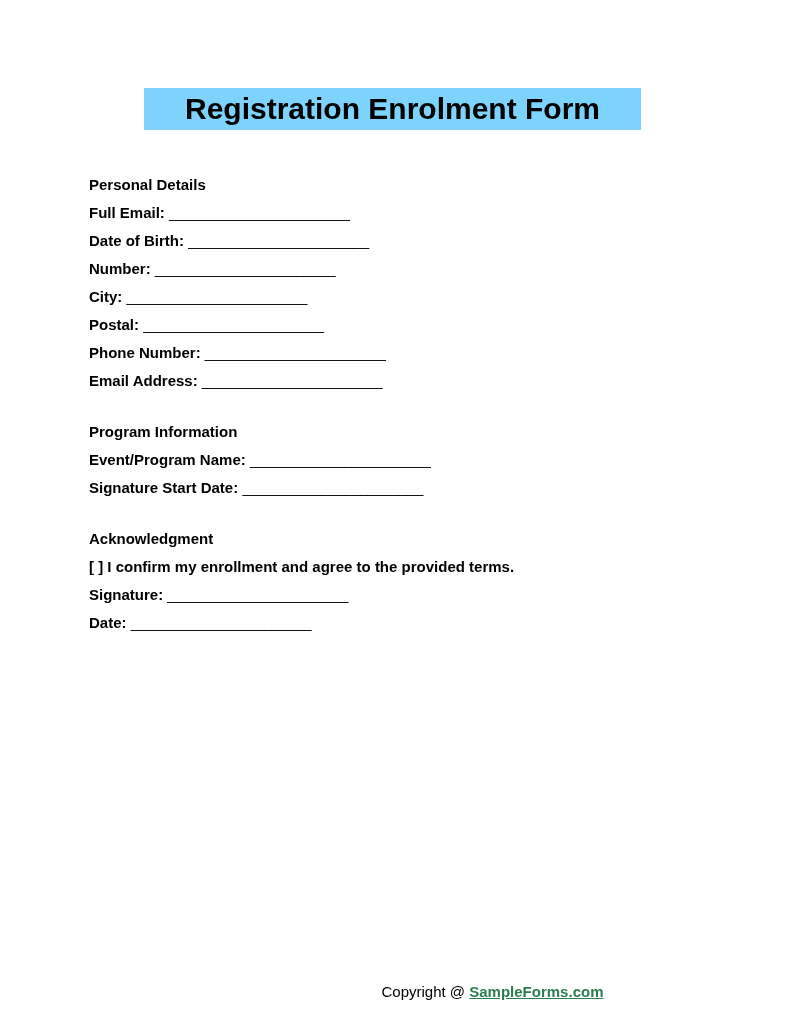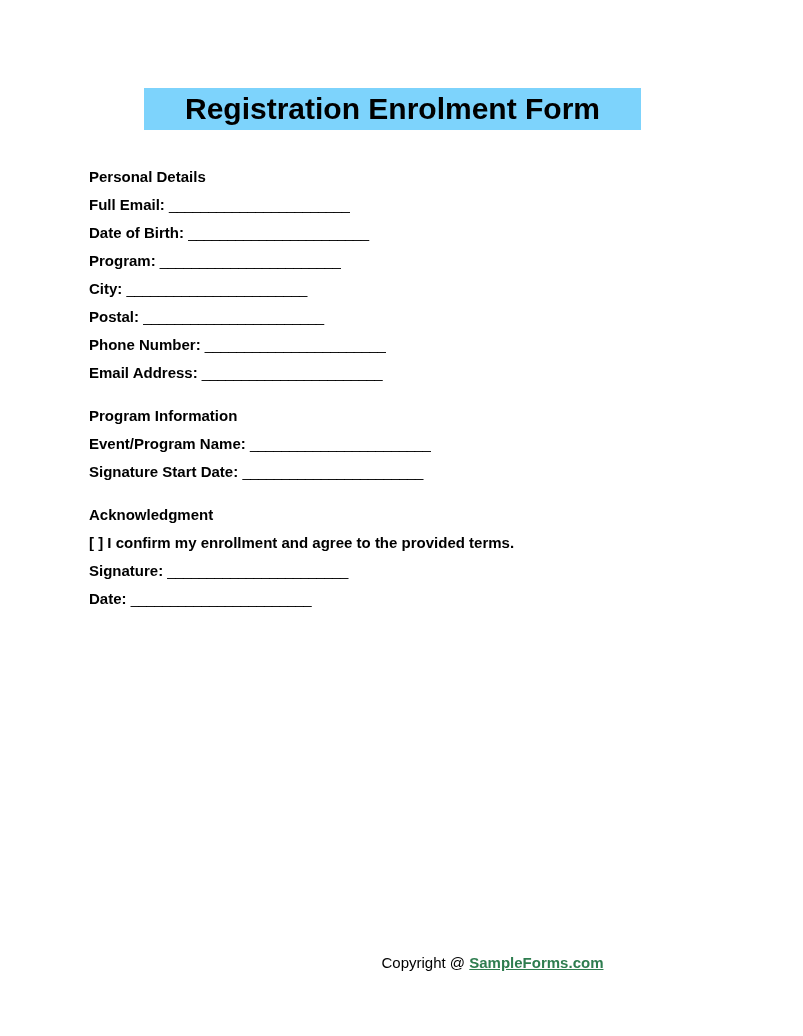--- a/index.html
+++ b/index.html
@@ -43,20 +43,21 @@
     top: 163px;
     left: 89px;
     width: 640px;
   }
 
   .section-heading {
     font-size: 15px;
     font-weight: bold;
     line-height: 28px;
     color: #000000;
+    margin-top: 8px;
   }
 
   .field-row {
     font-size: 15px;
     line-height: 28px;
     color: #000000;
     white-space: nowrap;
   }
 
   .field-label {
@@ -75,21 +76,21 @@
   .ack-line {
     font-size: 15px;
     font-weight: bold;
     line-height: 28px;
     color: #000000;
   }
 
   .footer {
     position: absolute;
     left: 0;
-    top: 954px;
+    top: 983px;
     width: 803px;
     text-align: center;
     font-size: 15px;
     color: #000000;
     padding-right: 0px;
   }
 
   .footer-inner {
     display: inline-block;
     margin-left: 182px;
@@ -116,21 +117,21 @@
       <span class="field-label">Full Email:</span>
       <span class="field-blank">_______________________</span>
     </div>
 
     <div class="field-row">
       <span class="field-label">Date of Birth:</span>
       <span class="field-blank">_______________________</span>
     </div>
 
     <div class="field-row">
-      <span class="field-label">Program:</span>
+      <span class="field-label">Number:</span>
       <span class="field-blank">_______________________</span>
     </div>
 
     <div class="field-row">
       <span class="field-label">City:</span>
       <span class="field-blank">_______________________</span>
     </div>
 
     <div class="field-row">
       <span class="field-label">Postal:</span>

